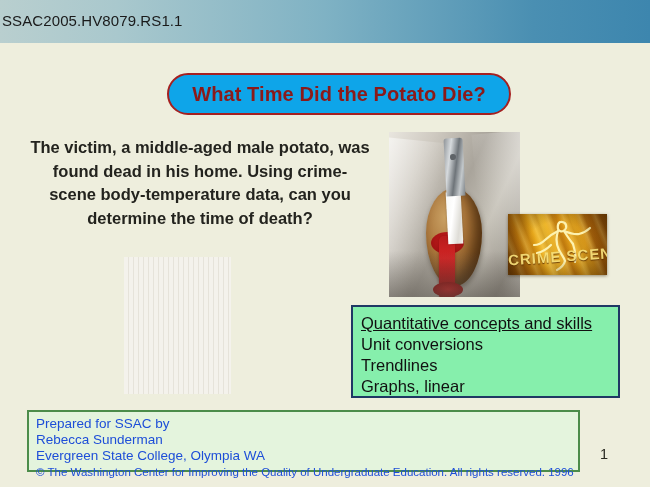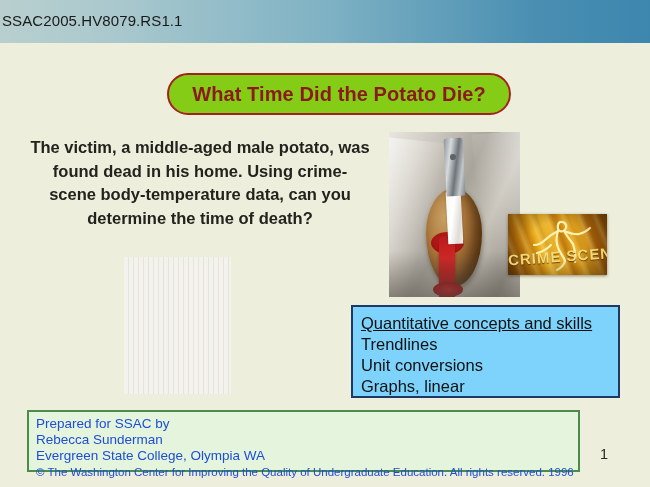--- a/index.html
+++ b/index.html
@@ -29,21 +29,21 @@
     color: #1a1a1a;
     letter-spacing: 0.1px;
     white-space: nowrap;
   }
 
   
   #title-pill {
     position: absolute;
     left: 167px; top: 73px;
     width: 344px; height: 42px;
-    background: #84cc16;
+    background: #0ea5e9;
     border: 2px solid #a52020;
     border-radius: 21px;
     box-sizing: border-box;
     display: flex;
     align-items: center;
     justify-content: center;
   }
   #title-text {
     font-size: 20px;
     font-weight: bold;
@@ -208,21 +208,21 @@
     position: absolute; left: 0; top: 0; width: 100%; height: 100%;
     background: repeating-linear-gradient(90deg,
       #f4f2ec 0px, #f4f2ec 4px, #e6e3da 4px, #e6e3da 5px);
   }
 
   
   #concepts-box {
     position: absolute;
     left: 351px; top: 305px;
     width: 269px; height: 93px;
-    background: #7dd3fc;
+    background: #86efac;
     border: 2px solid #1f3864;
     box-sizing: border-box;
     padding: 6px 0 0 8px;
   }
   .concept-line {
     font-size: 16.5px;
     color: #111111;
     line-height: 21px;
     white-space: nowrap;
   }
@@ -330,22 +330,22 @@
       <path d="M95 56 L104 56 L104 70 L95 70 Z"></path>
 
       <path d="M34 78 L42 86 L38 94 M46 82 L52 88" stroke="#111111" stroke-width="2" fill="none"></path>
       <path d="M66 76 L74 82 L70 90 M78 78 L84 84" stroke="#111111" stroke-width="2.2" fill="none"></path>
     </g>
   </svg>
 </div>
 
 <div id="concepts-box">
   <div class="concept-line heading">Quantitative concepts and skills</div>
+  <div class="concept-line">Unit conversions</div>
   <div class="concept-line">Trendlines</div>
-  <div class="concept-line">Unit conversions</div>
   <div class="concept-line">Graphs, linear</div>
 </div>
 
 <div id="footer-box">
   <div class="footer-line">Prepared for SSAC by</div>
   <div class="footer-line">Rebecca Sunderman</div>
   <div class="footer-line">Evergreen State College, Olympia WA</div>
   <div class="footer-line copyright">© The Washington Center for Improving the Quality of Undergraduate Education.  All rights reserved. 1996</div>
 </div>
 

